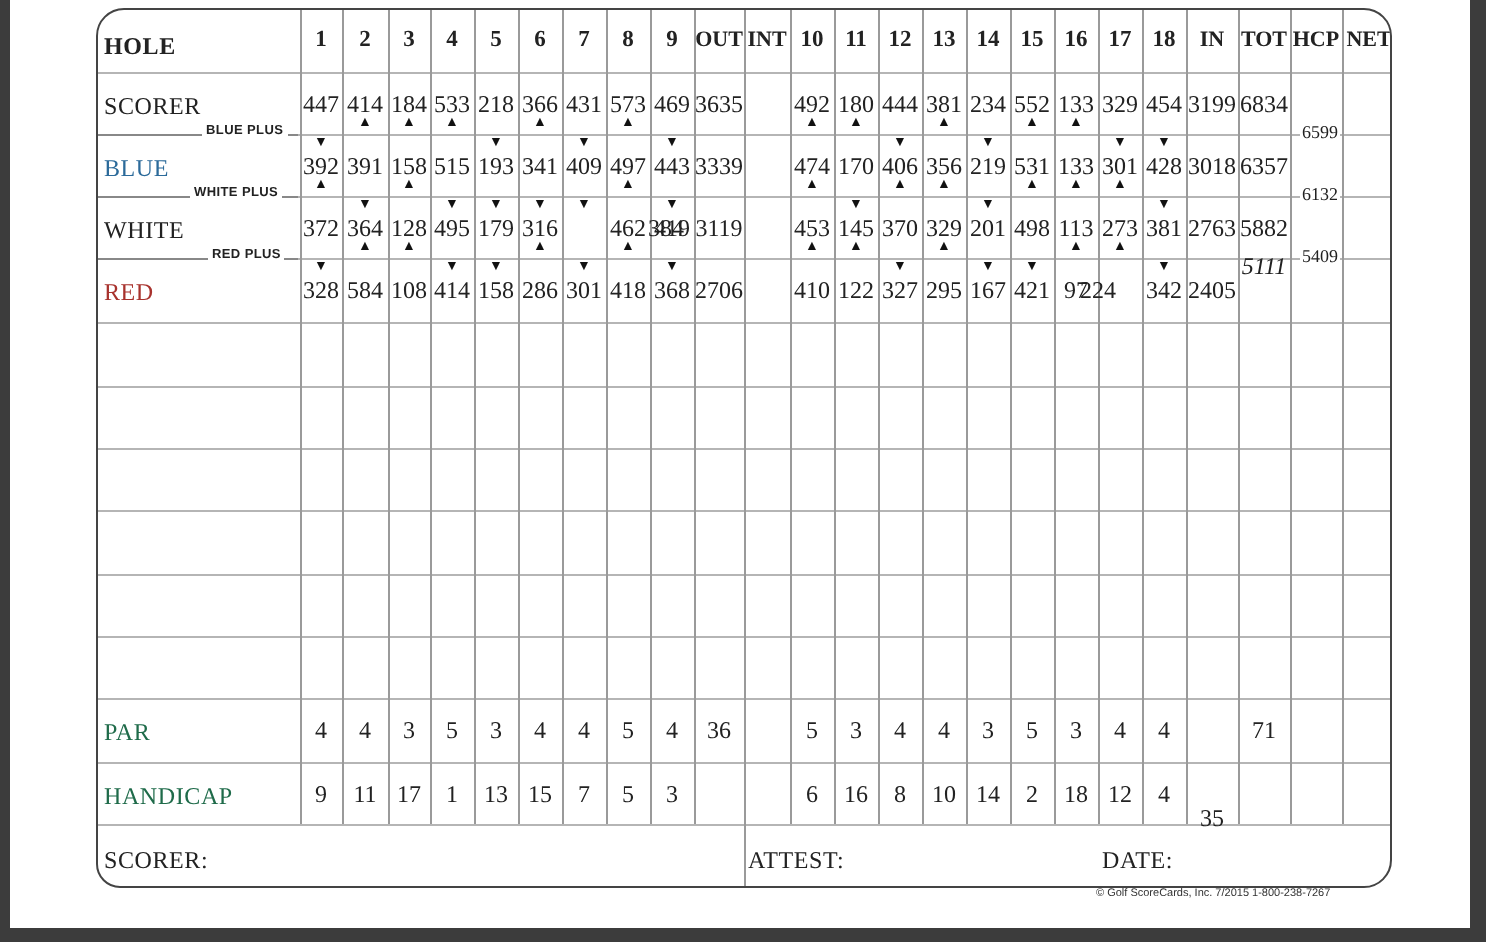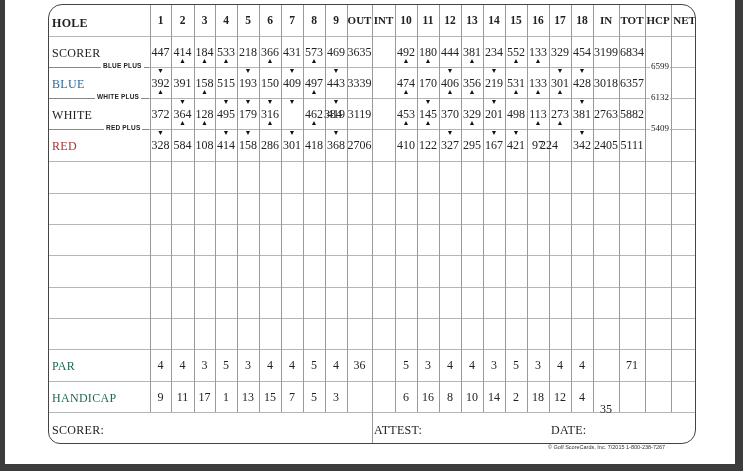--- a/index.html
+++ b/index.html
@@ -115,21 +115,21 @@
     <div class="cell" style="left: 500px; width: 22px; top: 41px;">329</div>
     <div class="cell" style="left: 522px; width: 22px; top: 41px;">454</div>
     <div class="cell" style="left: 544px; width: 26px; top: 41px;">3199</div>
     <div class="cell" style="left: 570px; width: 26px; top: 41px;">6834</div>
     <div class="rowlabel" style="top: 72px; color: rgb(43, 106, 154);">BLUE</div>
     <div class="cell" style="left: 101px; width: 21px; top: 72px;">392</div>
     <div class="cell" style="left: 122px; width: 23px; top: 72px;">391</div>
     <div class="cell" style="left: 145px; width: 21px; top: 72px;">158</div>
     <div class="cell" style="left: 166px; width: 22px; top: 72px;">515</div>
     <div class="cell" style="left: 188px; width: 22px; top: 72px;">193</div>
-    <div class="cell" style="left: 210px; width: 22px; top: 72px;">150</div>
+    <div class="cell" style="left: 210px; width: 22px; top: 72px;">341</div>
     <div class="cell" style="left: 232px; width: 22px; top: 72px;">409</div>
     <div class="cell" style="left: 254px; width: 22px; top: 72px;">497</div>
     <div class="cell" style="left: 276px; width: 22px; top: 72px;">443</div>
     <div class="cell" style="left: 298px; width: 25px; top: 72px;">3339</div>
     <div class="cell" style="left: 346px; width: 22px; top: 72px;">474</div>
     <div class="cell" style="left: 368px; width: 22px; top: 72px;">170</div>
     <div class="cell" style="left: 390px; width: 22px; top: 72px;">406</div>
     <div class="cell" style="left: 412px; width: 22px; top: 72px;">356</div>
     <div class="cell" style="left: 434px; width: 22px; top: 72px;">219</div>
     <div class="cell" style="left: 456px; width: 22px; top: 72px;">531</div>
@@ -174,21 +174,21 @@
     <div class="cell" style="left: 346px; width: 22px; top: 134px;">410</div>
     <div class="cell" style="left: 368px; width: 22px; top: 134px;">122</div>
     <div class="cell" style="left: 390px; width: 22px; top: 134px;">327</div>
     <div class="cell" style="left: 412px; width: 22px; top: 134px;">295</div>
     <div class="cell" style="left: 434px; width: 22px; top: 134px;">167</div>
     <div class="cell" style="left: 456px; width: 22px; top: 134px;">421</div>
     <div class="cell" style="left: 478px; width: 22px; top: 134px;">97</div>
     <div class="cell" style="left: 489px; width: 22px; top: 134px;">224</div>
     <div class="cell" style="left: 522px; width: 22px; top: 134px;">342</div>
     <div class="cell" style="left: 544px; width: 26px; top: 134px;">2405</div>
-    <div class="cell" style="left: 570px; width: 26px; top: 134px;">5111</div>
+    <div class="cell" style="left: 570px; width: 26px; top: 122px; font-style: italic;">5111</div>
     <div class="plusline" style="left: 0px; width: 100px; top: 62px;"></div>
     <div class="plus" style="top: 57px; left: 52px;">BLUE PLUS</div>
     <div class="tri" style="left: 101px; top: 63px; width: 21px;">▼</div>
     <div class="tri" style="left: 122px; top: 53px; width: 23px;">▲</div>
     <div class="tri" style="left: 145px; top: 53px; width: 21px;">▲</div>
     <div class="tri" style="left: 166px; top: 53px; width: 22px;">▲</div>
     <div class="tri" style="left: 188px; top: 63px; width: 22px;">▼</div>
     <div class="tri" style="left: 210px; top: 53px; width: 22px;">▲</div>
     <div class="tri" style="left: 232px; top: 63px; width: 22px;">▼</div>
     <div class="tri" style="left: 254px; top: 53px; width: 22px;">▲</div>

